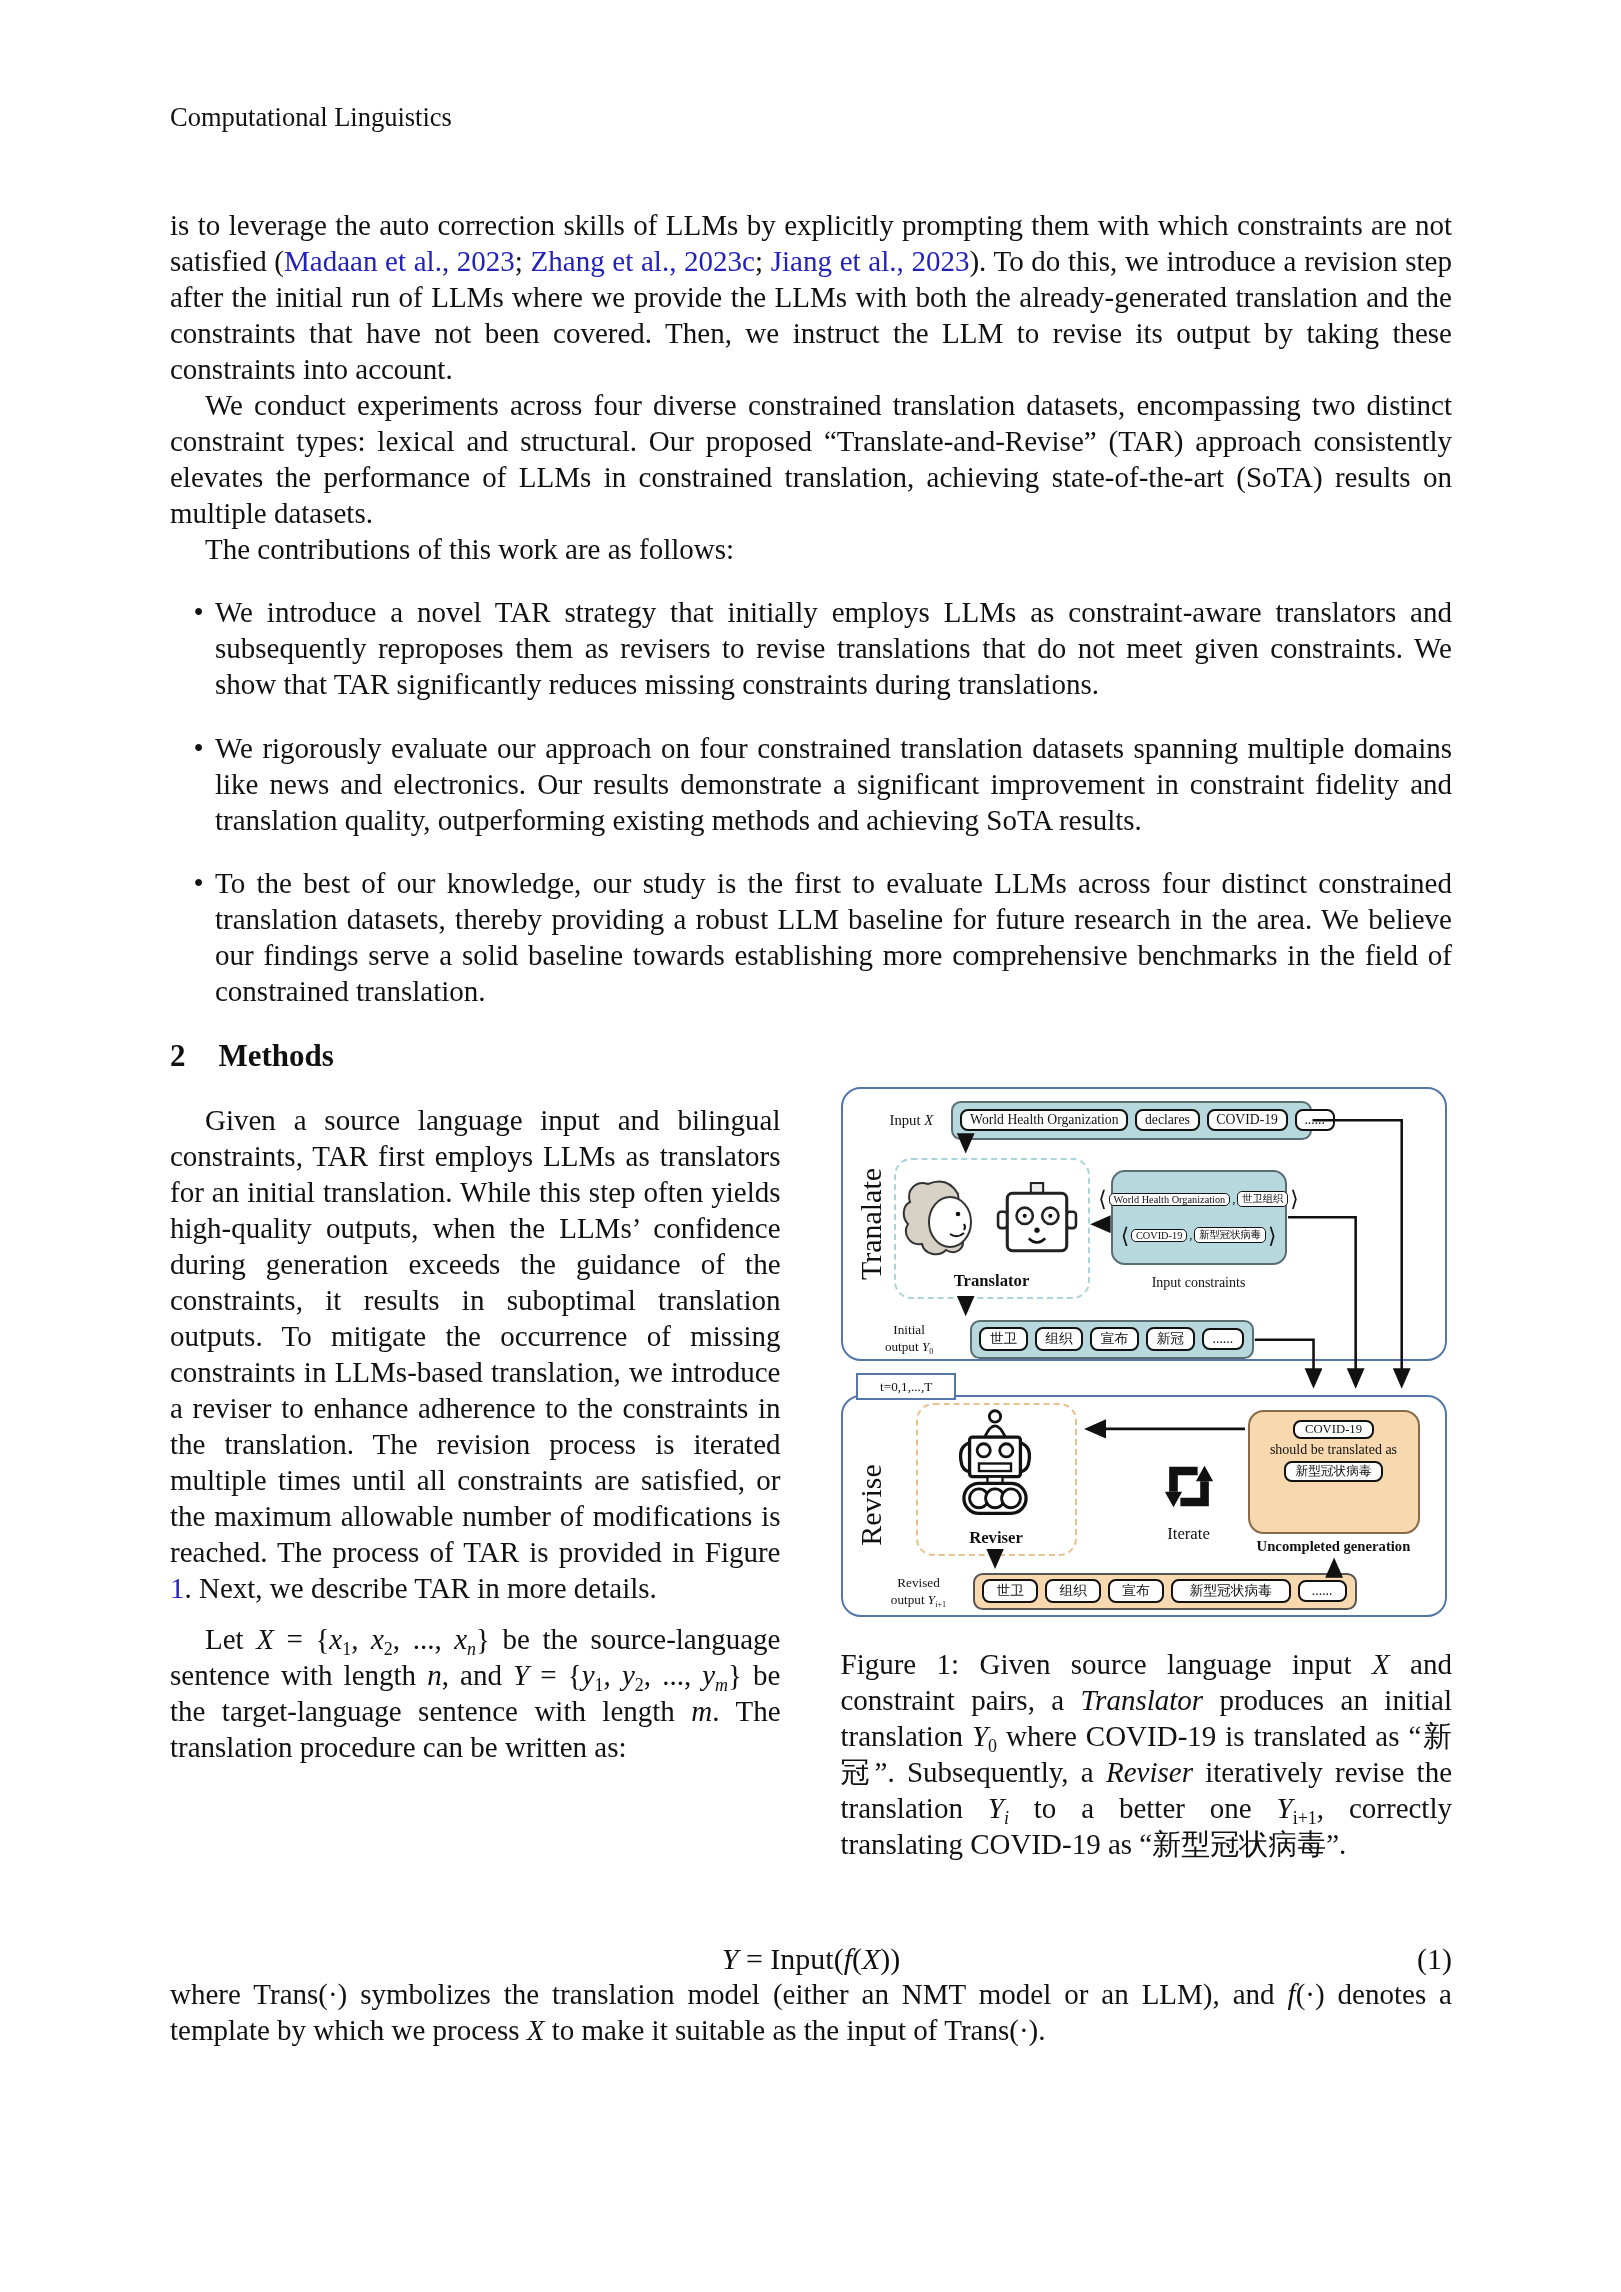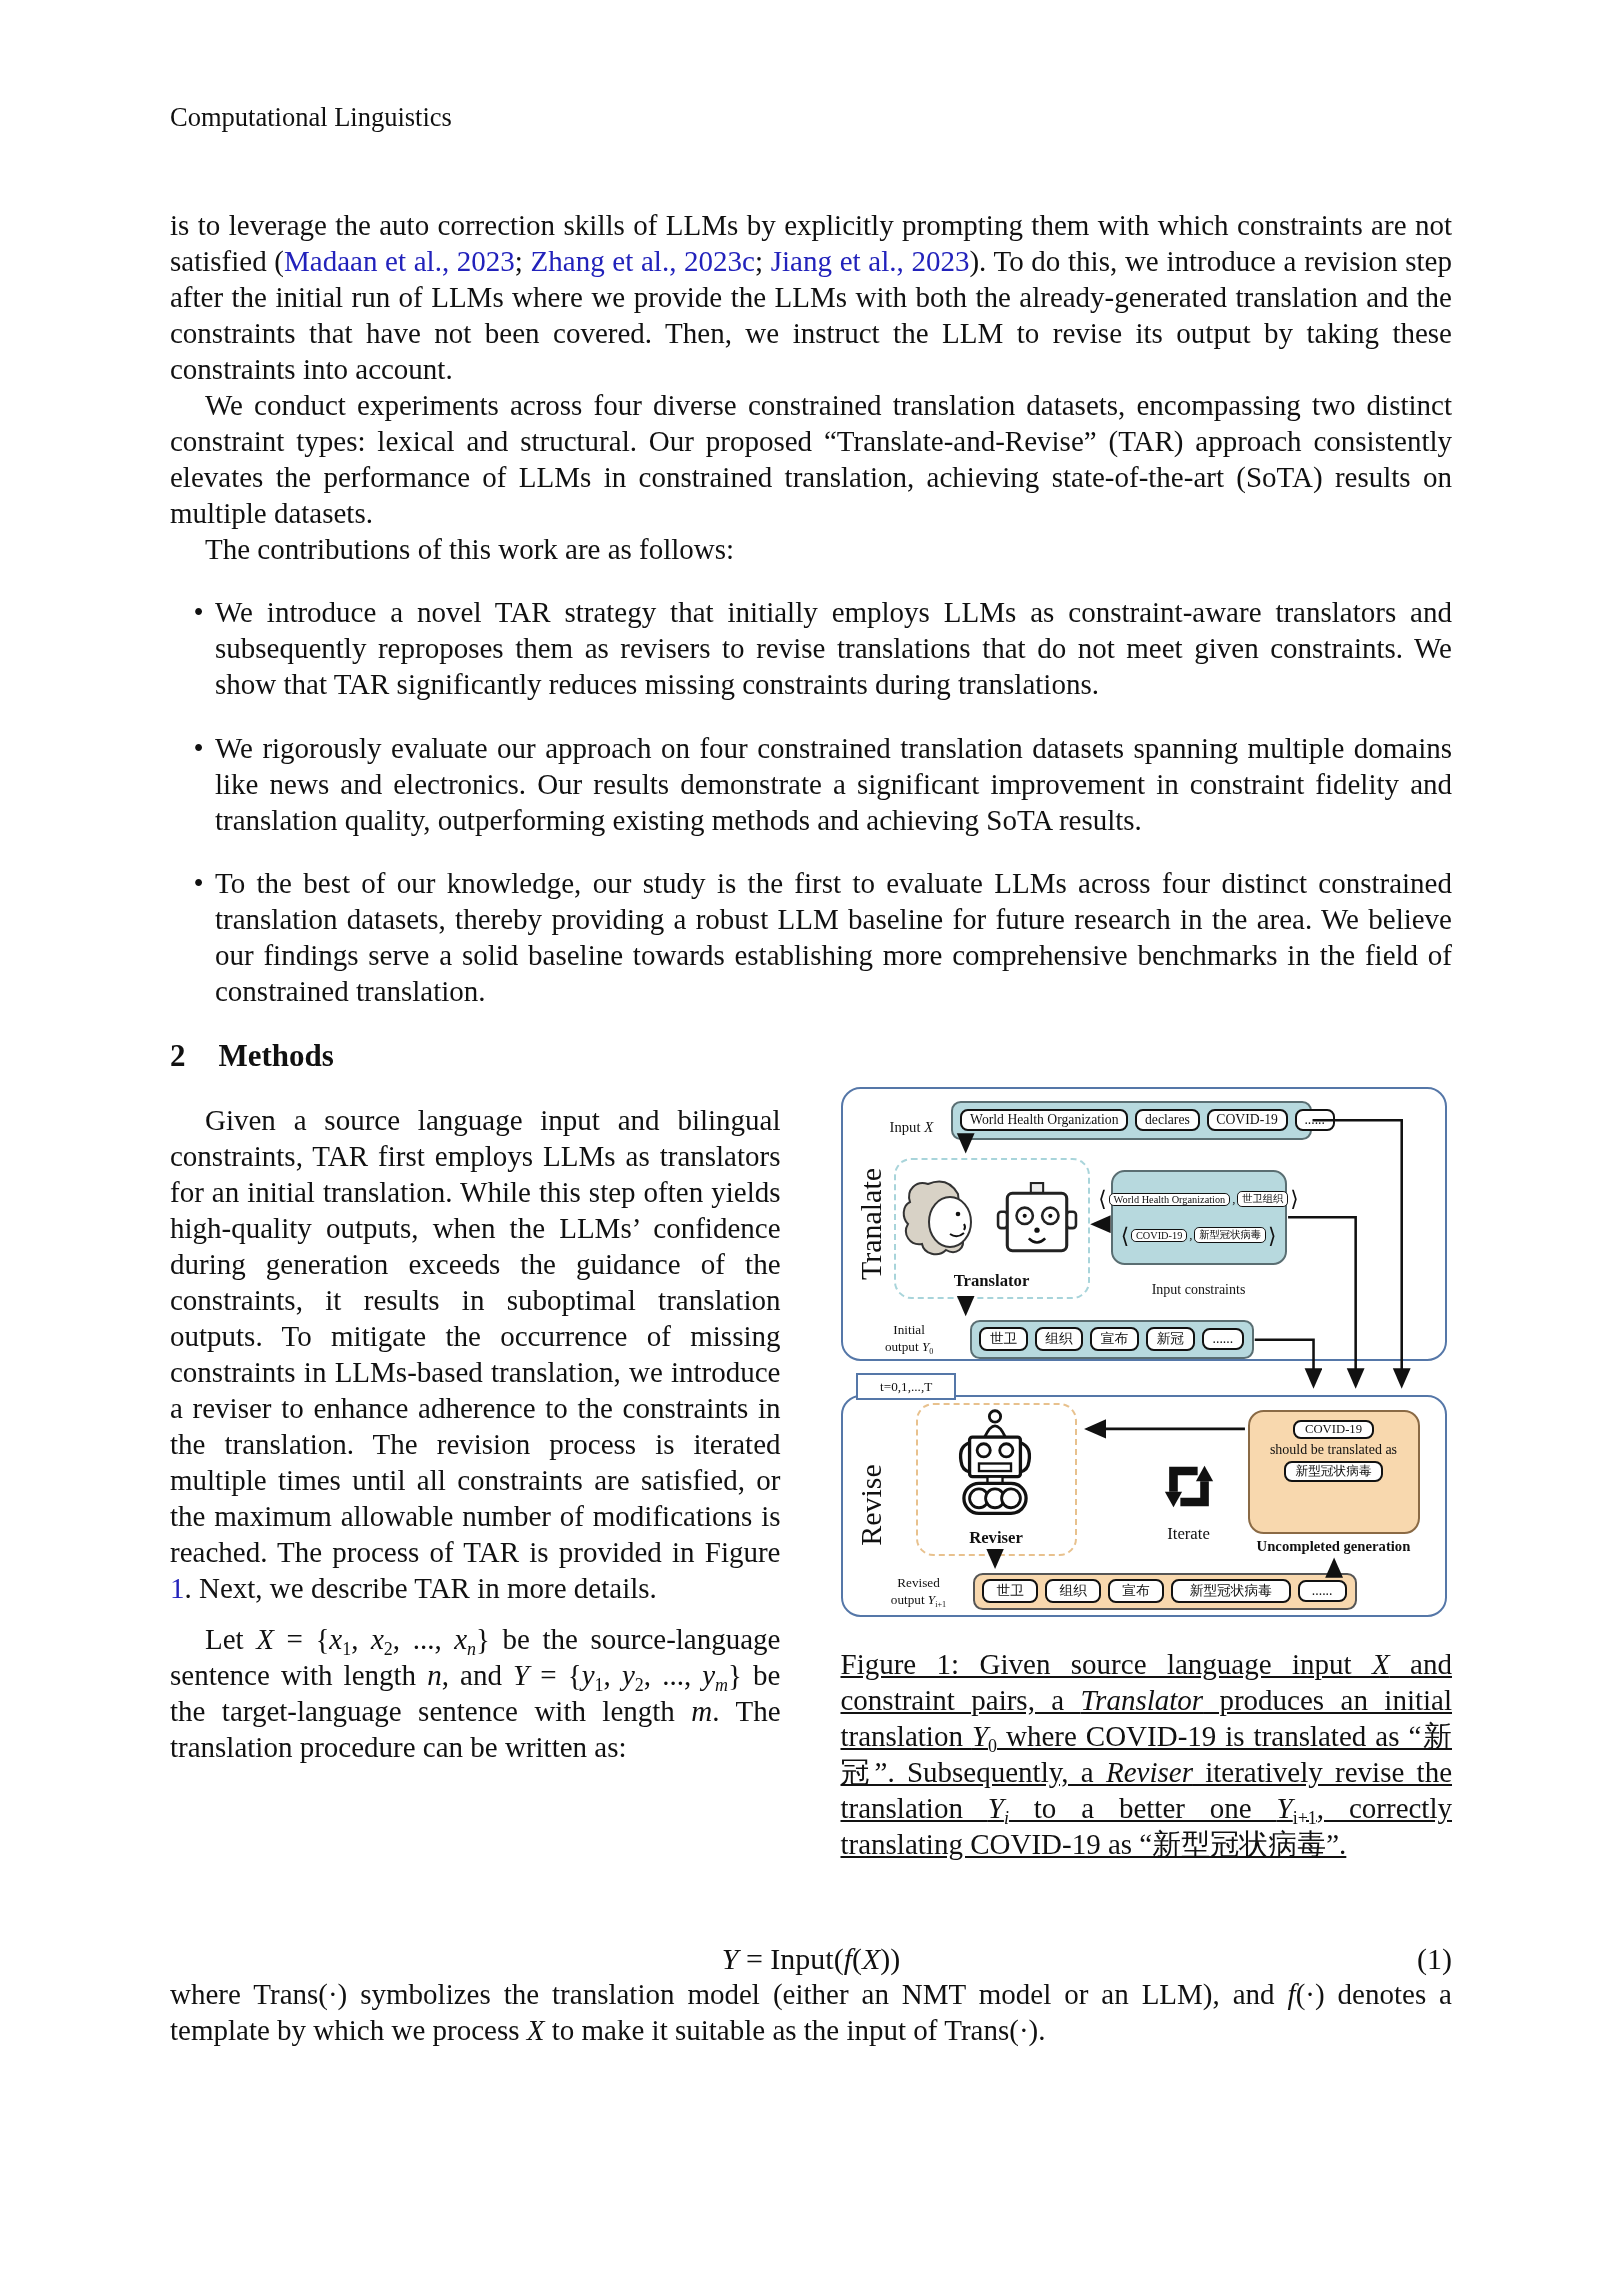--- a/index.html
+++ b/index.html
@@ -32,39 +32,39 @@
   
   .figure{position:relative;width:608px;height:534px;margin-top:2.9px;font-family:"Liberation Serif","DejaVu Serif",serif;}
   .panel{position:absolute;left:0;width:606px;border:2.5px solid #5577a8;border-radius:19.6px;background:#fff;box-sizing:border-box;}
   .panel.translate{top:0;height:274px;}
   .panel.revise{top:308px;height:222px;}
   .vlabel{position:absolute;width:225px;text-align:center;font-size:30px;transform:rotate(-90deg);}
   .teal-strip{position:absolute;background:#b7d9de;border:2px solid #5a6e72;border-radius:9.8px;display:flex;align-items:center;gap:6.9px;padding:0 7.8px;box-sizing:border-box;}
   .orange-strip{position:absolute;background:#f8d8ae;border:2px solid #555;border-radius:9.8px;display:flex;align-items:center;gap:6.9px;padding:0 7.8px;box-sizing:border-box;}
   .tok{background:#fff;border:2px solid #111;border-radius:7.8px;padding:1px 7.8px;font-size:13.7px;white-space:nowrap;text-align:center;flex:0 1 auto;}
   .tok.grow{flex:1 1 auto;}
-  .small-label{position:absolute;font-size:14.7px;margin-top:7px;}
+  .small-label{position:absolute;font-size:14.7px;}
   .two-line-label{position:absolute;font-size:13.2px;line-height:16.7px;text-align:center;}
   .dashed-box{position:absolute;border:2.5px dashed #a8d4da;border-radius:17.6px;background:#fff;text-align:center;}
   .dashed-box.orange{border-color:#e8c18d;}
   .agent-label{position:absolute;bottom:5.9px;left:0;right:0;font-weight:bold;font-size:16.7px;}
   .constraints-box{position:absolute;left:270px;top:83px;width:176px;height:95px;background:#b7d9de;border:2px solid #5a6e72;border-radius:13.7px;display:flex;flex-direction:column;justify-content:space-evenly;box-sizing:border-box;padding:2px 3.9px;}
   .pair-row{display:flex;align-items:center;justify-content:center;gap:2px;}
   .bracket{font-size:21.6px;line-height:1;font-family:"DejaVu Sans",sans-serif;}
   .pair-box{background:#fff;border:1.5px solid #111;border-radius:4.9px;padding:0 3.9px;font-size:10.3px;white-space:nowrap;}
   .comma{font-size:12.7px;}
   .uncompleted{position:absolute;left:407px;top:323px;width:172px;height:124px;background:#f8d8ae;border:2px solid #8a6a45;border-radius:15.7px;box-sizing:border-box;text-align:center;padding-top:6.9px;}
   .unc-tok{display:inline-block;background:#fff;border:2px solid #111;border-radius:7.8px;padding:0 9.8px;font-size:12.7px;}
   .unc-mid{font-size:14px;line-height:16.7px;margin:2.9px 0;}
   .unc-caption{position:absolute;left:385px;top:451px;width:216px;text-align:center;font-weight:bold;font-size:14.7px;}
   .tbox{position:absolute;left:15.7px;top:286px;width:100px;height:27.4px;border:2px solid #5577a8;background:#fff;font-size:13.2px;display:flex;align-items:center;justify-content:center;box-sizing:border-box;z-index:3;}
   .iterate-wrap{position:absolute;left:311px;top:365px;width:74px;height:69px;}
   .iterate-label{position:absolute;left:289px;top:437px;width:118px;text-align:center;font-size:16.7px;}
   .fig-arrows{position:absolute;left:0;top:0;pointer-events:none;z-index:2;}
-  .caption{margin-top:25.5px;font-size:29px;line-height:36px;text-align:justify;text-decoration:underline;}
+  .caption{margin-top:25.5px;font-size:29px;line-height:36px;text-align:justify;}
   
   .equation{position:relative;margin-top:51px;font-size:30px;text-align:center;}
   .eq-number{position:absolute;right:0;top:0;}
   .closing{margin-top:41px;}
 </style>
 </head>
 <body>
 
 <div class="page">
   <div class="content">

